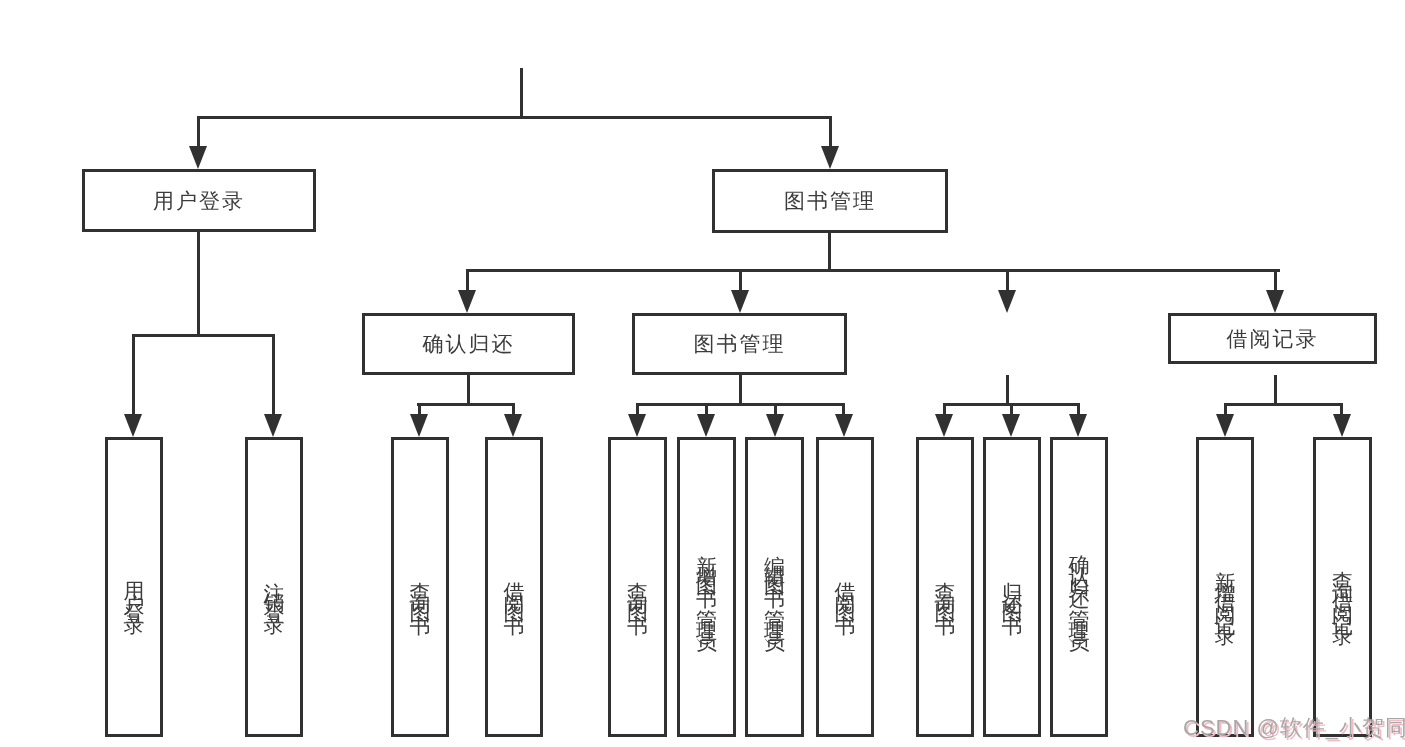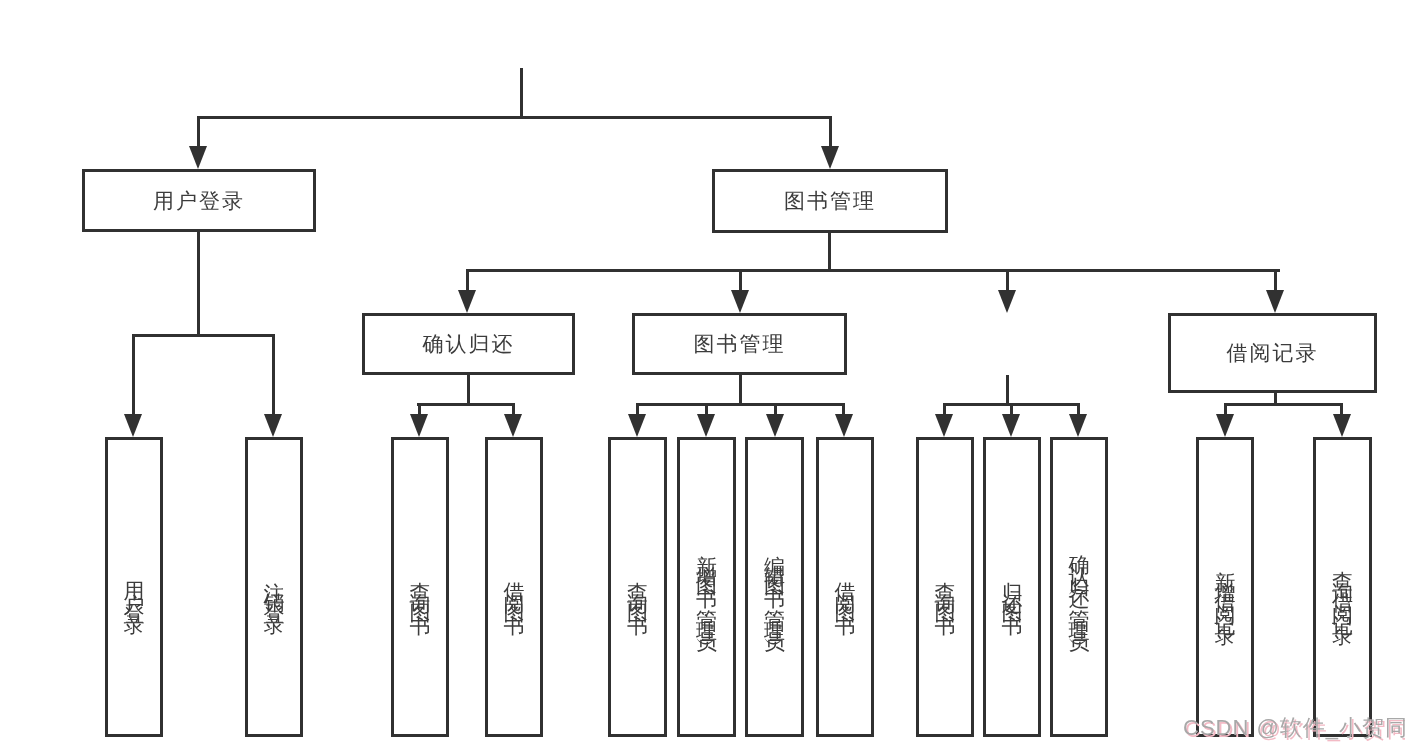--- a/index.html
+++ b/index.html
@@ -42,21 +42,21 @@
   <div class="node" style="left:712px;top:169px;width:236px;height:64px;">
     <span>图书管理</span>
   </div>
 
   <div class="node" style="left:362px;top:313px;width:213px;height:62px;">
     <span>确认归还</span>
   </div>
   <div class="node" style="left:632px;top:313px;width:215px;height:62px;">
     <span>图书管理</span>
   </div>
-  <div class="node" style="left:1168px;top:313px;width:209px;height:80px;">
+  <div class="node" style="left:1168px;top:313px;width:209px;height:51px;">
     <span>借阅记录</span>
   </div>
 
   <div class="node leaf" style="left:105px;">
     <span class="vtext">用户登录</span>
   </div>
   <div class="node leaf" style="left:245px;">
     <span class="vtext">注销登录</span>
   </div>
 

